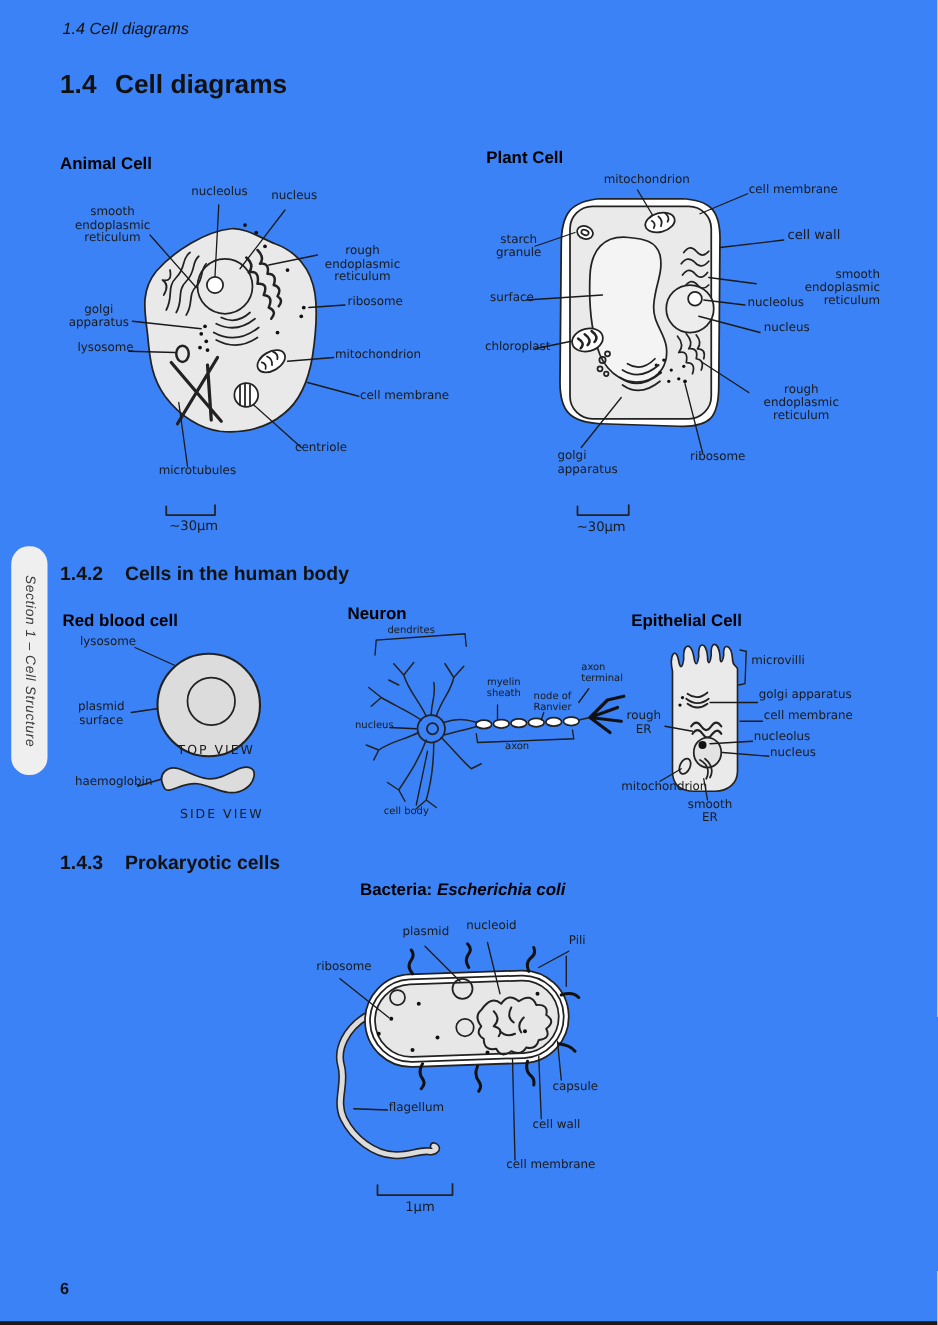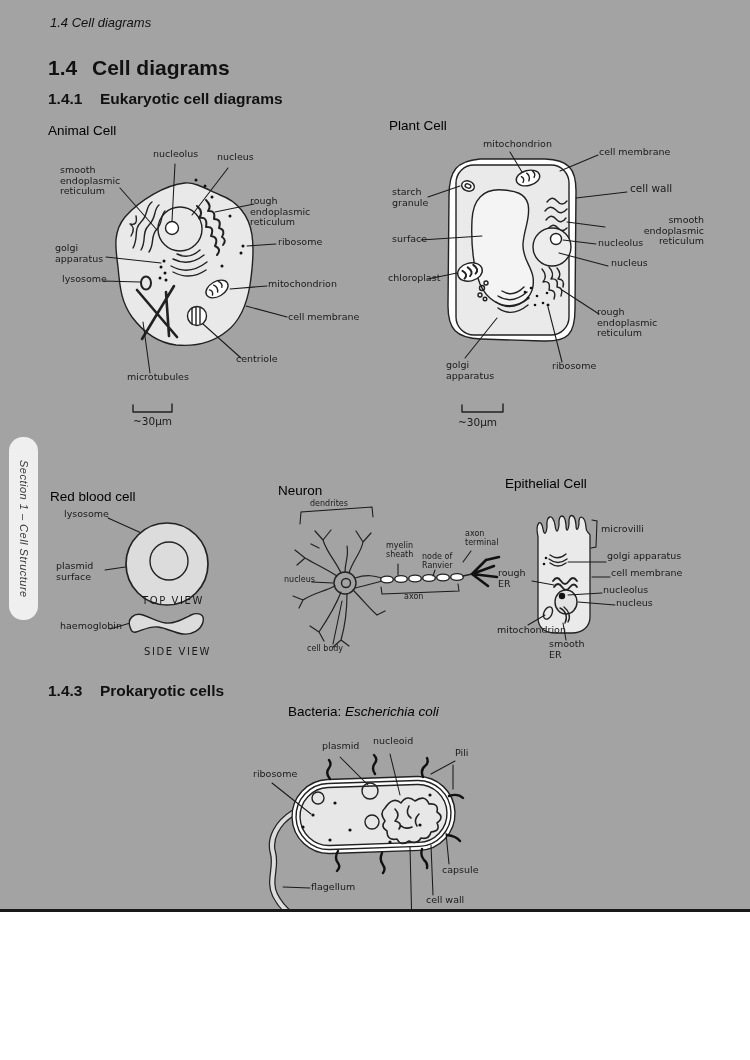--- a/index.html
+++ b/index.html
@@ -1,26 +1,26 @@
 <!DOCTYPE html>
 <html><head>
 <meta charset="utf-8">
 <style>
   html,body{margin:0;padding:0;background:#fff}
-  .page{position:relative;width:750px;height:912px;background:#a3a3a3;overflow:hidden;
+  .page{position:relative;width:750px;height:1060px;background:#3b82f6;overflow:hidden;
         font-family:"Liberation Sans",sans-serif;color:#111}
   .runhead{position:absolute;left:50px;top:15px;font-style:italic;font-size:13px;color:#111}
   .h1{position:absolute;left:48px;top:56px;font-size:21px;font-weight:bold}
   .h1 .num{display:inline-block;min-width:44px}
   .h2{position:absolute;font-size:15.5px;font-weight:bold}
   .h2 .num{display:inline-block;min-width:52px}
-  .dtitle{position:absolute;font-weight:normal;font-size:13.5px;color:#000}
+  .dtitle{position:absolute;font-weight:bold;font-size:13.5px;color:#000}
   .lbl{position:absolute;font-family:"DejaVu Sans",sans-serif;font-size:9.5px;line-height:1.12;
        color:#1a1a1a;white-space:pre-line}
-  .c{text-align:left}.r{text-align:right}
+  .c{text-align:center}.r{text-align:right}
   .sm{font-size:8px;line-height:1.15}
   .caps{letter-spacing:1.6px;font-size:10px}
   .scale-lbl{font-size:10.5px}
   svg{position:absolute;overflow:visible}
   .s{stroke:#222;stroke-width:1.4;fill:none;stroke-linecap:round;stroke-linejoin:round}
   .s2{stroke:#222;stroke-width:2;fill:none;stroke-linecap:round;stroke-linejoin:round}
   .ld{stroke:#1a1a1a;stroke-width:1.05;fill:none;stroke-linecap:round}
   .dot{fill:#111;stroke:none}
   .tab{position:absolute;left:9px;top:437px;width:29px;height:183px;background:#efefef;
        border-radius:14px;display:flex;align-items:center;justify-content:center}
@@ -31,23 +31,20 @@
 </style>
 </head>
 <body>
 
 <div class="page">
 
   <div class="runhead">1.4 Cell diagrams</div>
   <div class="h1">
     <span class="num">1.4</span><span>Cell diagrams</span>
   </div>
-  <div class="h2" style="left:48px;top:90px">
-    <span class="num">1.4.1</span><span>Eukaryotic cell diagrams</span>
-  </div>
   <div class="dtitle" style="left:48px;top:123px">Animal Cell</div>
   <div class="dtitle" style="left:389px;top:118px">Plant Cell</div>
 
   <svg style="left:45px;top:140px" width="315" height="300" viewBox="0 0 315 300">
     <g>
       <path class="s" style="fill:#e9e9e9" d="M140,43 C120,45 95,60 80,77 C67,93 71,110 73,127 C75,150 77,163 87,177 C99,193 115,203 131,205 C153,207 170,201 182,191 C195,181 202,163 205,145 C208,125 209,109 207,95 C204,75 192,61 175,55 C163,50 151,42 140,43 Z"></path>
       <circle class="s" cx="135" cy="89" r="22"></circle>
       <circle class="s" style="fill:#fff" cx="127" cy="88" r="6.5"></circle>
       <g>
         <path class="s" d="M88,108 C94,97 88,90 96,82 C104,74 100,67 107,62"></path>
@@ -162,23 +159,26 @@
   <div class="lbl" style="left:598px;top:238px">nucleolus</div>
   <div class="lbl" style="left:611px;top:258px">nucleus</div>
   <div class="lbl" style="left:388px;top:273px">chloroplast</div>
   <div class="lbl c" style="left:597px;top:307px;width:88px">rough endoplasmic
 reticulum</div>
   <div class="lbl" style="left:446px;top:360px;width:56px">golgi
 apparatus</div>
   <div class="lbl" style="left:552px;top:361px">ribosome</div>
   <div class="lbl c scale-lbl" style="left:458px;top:417px;width:46px">~30μm</div>
 
+  <div class="h2" style="left:48px;top:451px">
+    <span class="num">1.4.2</span><span>Cells in the human body</span>
+  </div>
   <div class="dtitle" style="left:50px;top:489px">Red blood cell</div>
   <div class="dtitle" style="left:278px;top:483px">Neuron</div>
-  <div class="dtitle" style="left:505px;top:476px">Epithelial Cell</div>
+  <div class="dtitle" style="left:505px;top:489px">Epithelial Cell</div>
 
   <svg style="left:45px;top:500px" width="200" height="170" viewBox="0 0 200 170">
     <g>
       <path class="ld" d="M63,18 L103,36 M60,70 L114,62 M65,129 L92,121"></path>
       <circle class="s" style="fill:#dcdcdc;stroke-width:1.7" cx="122" cy="64" r="41"></circle>
       <circle class="s" cx="124" cy="61" r="19"></circle>
       <path class="s" style="fill:#dcdcdc" d="M85,127 C82,119 89,112 98,115 C107,118 113,122 121,123 C129,124 138,119 146,115 C153,112 160,114 158,122 C156,130 147,135 138,134 C129,133 122,128 113,127 C104,126 96,131 91,132 C87,133 86,130 85,127 Z"></path>
     </g>
   </svg>
   <div class="lbl" style="left:64px;top:509px">lysosome</div>

